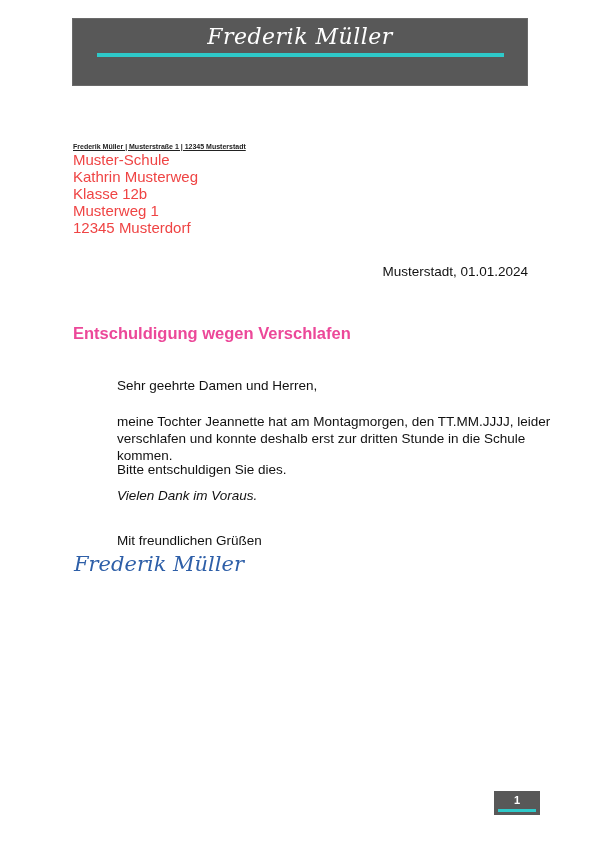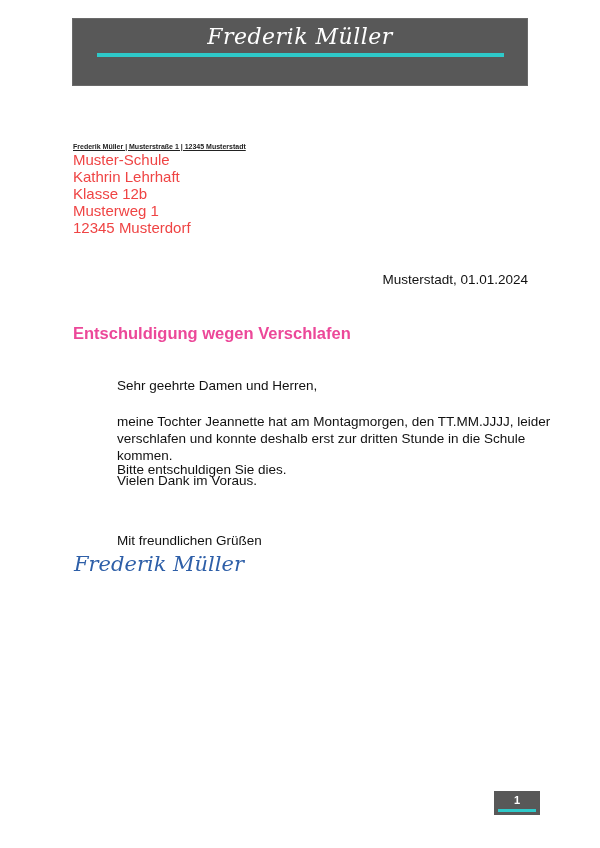--- a/index.html
+++ b/index.html
@@ -71,21 +71,21 @@
       left: 73px;
       top: 151px;
       font-size: 15px;
       line-height: 17px;
       color: #ef4444;
     }
     .recipient div { white-space: nowrap; }
     .date {
       position: absolute;
       right: 72px;
-      top: 271px;
+      top: 263px;
       font-size: 13.5px;
       line-height: 17px;
     }
     .subject {
       position: absolute;
       left: 73px;
       top: 323px;
       font-size: 16.5px;
       font-weight: bold;
       color: #ec4899;
@@ -95,21 +95,21 @@
       position: absolute;
       left: 73px;
       width: 460px;
       font-size: 13.5px;
       line-height: 17px;
       margin-left: 44px;
     }
     .salutation { top: 377px; }
     .paragraph1 { top: 413px; }
     .paragraph2 { top: 461px; }
-    .paragraph3 { top: 472px; }
+    .paragraph3 { top: 487px; font-style: italic; }
     .closing { top: 532px; }
     .signature {
       position: absolute;
       left: 74px;
       top: 551px;
       font-family: "DejaVu Serif", serif;
       font-style: italic;
       font-size: 21px;
       color: #2e5fa8;
       line-height: 26px;
@@ -147,21 +147,21 @@
 
 <div class="header">
   <div class="header-name">Frederik Müller</div>
   <div class="header-rule"></div>
 </div>
 
 <div class="sender-line">Frederik Müller | Musterstraße 1 | 12345 Musterstadt</div>
 
 <div class="recipient">
   <div>Muster-Schule</div>
-  <div>Kathrin Lehrhaft</div>
+  <div>Kathrin Musterweg</div>
   <div>Klasse 12b</div>
   <div>Musterweg 1</div>
   <div>12345 Musterdorf</div>
 </div>
 
 <div class="date">Musterstadt, 01.01.2024</div>
 
 <div class="subject">Entschuldigung wegen Verschlafen</div>
 
 <div class="body-text salutation">Sehr geehrte Damen und Herren,</div>

